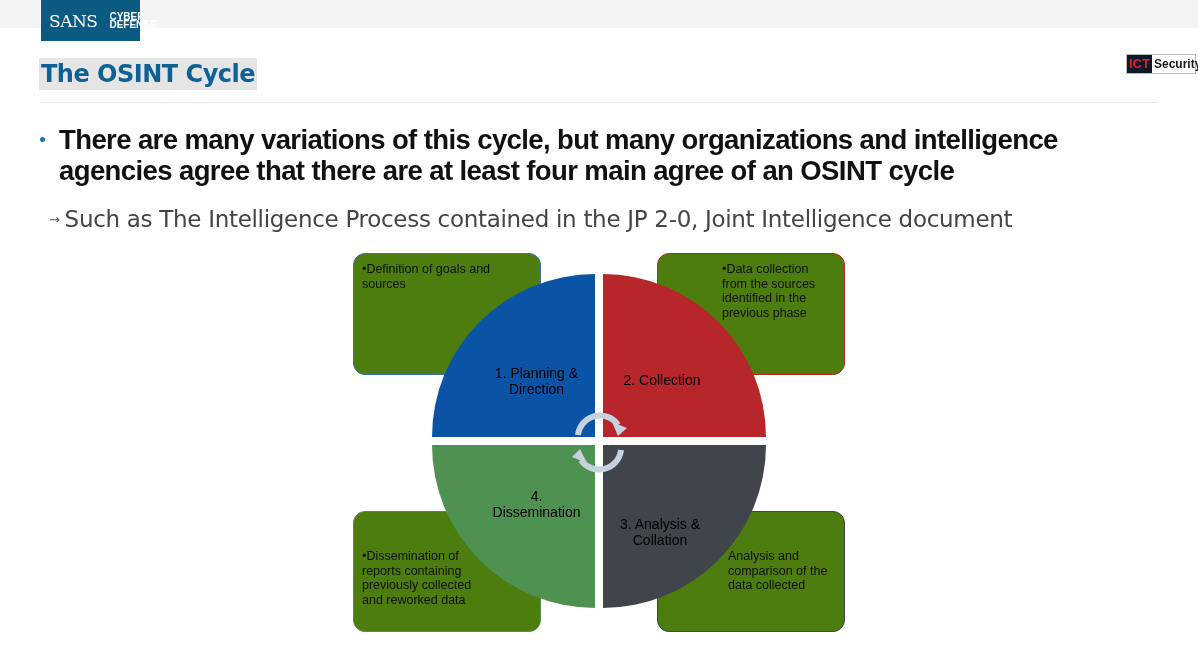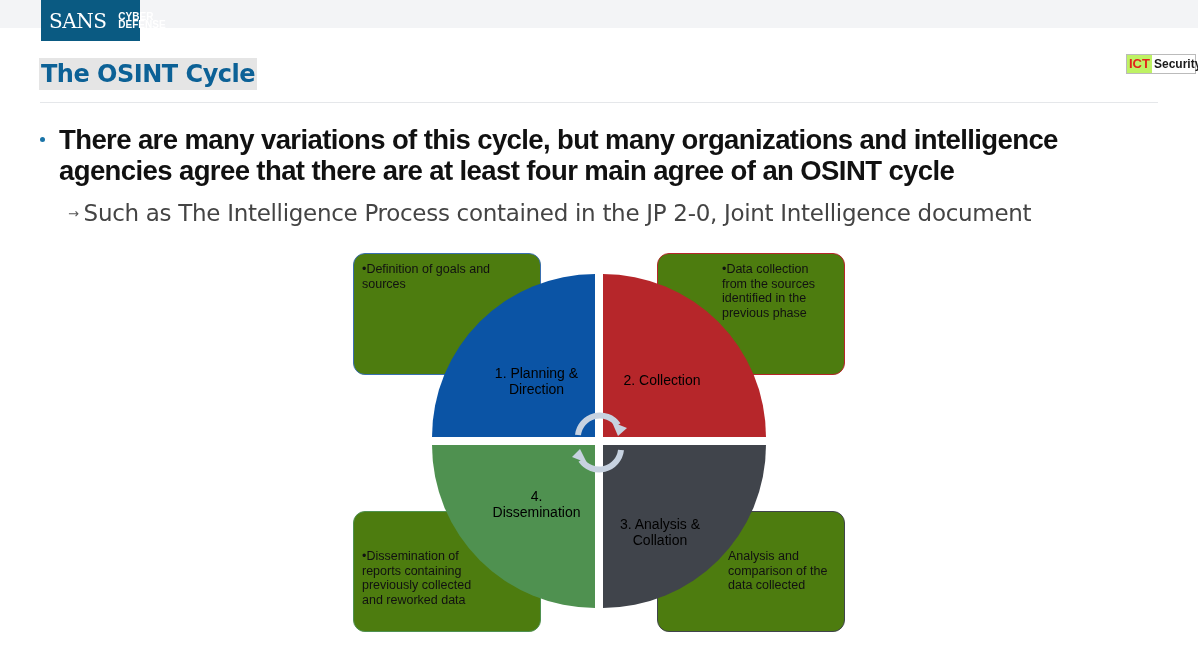--- a/index.html
+++ b/index.html
@@ -1,30 +1,30 @@
 <!DOCTYPE html>
 <html><head>
 <meta charset="utf-8">
 <style>
   html,body{margin:0;padding:0;}
   body{width:1198px;height:660px;position:relative;background:#ffffff;overflow:hidden;font-family:"DejaVu Sans",sans-serif;}
   .topbar{position:absolute;left:0;top:0;width:1198px;height:28px;background:#f3f4f6;}
   .logo{position:absolute;left:41px;top:0;width:99px;height:41px;background:#0a5a82;color:#fff;display:flex;align-items:center;}
-  .logo .sans{font-family:"DejaVu Serif",serif;font-size:20px;letter-spacing:-0.5px;margin-left:8px;}
+  .logo .sans{font-family:"DejaVu Serif",serif;font-size:17px;letter-spacing:-0.5px;margin-left:8px;}
   .logo .sep{width:1px;height:14px;background:#cfe0ea;margin:0 6px;}
   .logo .cd{font-family:"Liberation Sans",sans-serif;font-weight:bold;font-size:10px;line-height:8px;}
   .title{position:absolute;left:39px;top:58px;height:32px;padding:0 2px;background:#e5e5e5;color:#0c6196;font-family:"DejaVu Sans",sans-serif;font-weight:bold;font-size:24px;line-height:32px;letter-spacing:-0.5px;}
   .ict{position:absolute;left:1126px;top:54px;width:68px;height:18px;border:1px solid #bbb;display:flex;align-items:stretch;font-family:"Liberation Sans",sans-serif;font-weight:bold;}
-  .ict .ct{background:#bef264;color:#e2231a;font-size:13px;padding:0 2px;line-height:18px;}
+  .ict .ct{background:#0f172a;color:#e2231a;font-size:13px;padding:0 2px;line-height:18px;}
   .ict .sec{color:#1a1a1a;font-size:12px;line-height:18px;padding-left:2px;}
   .divider{position:absolute;left:40px;top:102px;width:1118px;height:1px;background:#e5e7ea;}
   .bullet{position:absolute;left:40px;top:124px;width:1120px;font-family:"Liberation Sans",sans-serif;font-weight:bold;font-size:27.5px;line-height:31px;color:#111;letter-spacing:-0.6px;}
   .bullet .dot{position:absolute;left:0;top:13px;width:5px;height:5px;border-radius:50%;background:#1a74a8;}
   .bullet .txt{margin-left:19px;display:block;}
-  .sub{position:absolute;left:68px;top:199px;font-family:"DejaVu Sans",sans-serif;font-size:23px;line-height:28px;color:#444;letter-spacing:-0.3px;}
+  .sub{position:absolute;left:49px;top:199px;font-family:"DejaVu Sans",sans-serif;font-size:23px;line-height:40px;color:#444;letter-spacing:-0.3px;}
   .sub .arrow{font-size:13px;color:#555;margin-right:5px;vertical-align:3px;}
   .box{position:absolute;background:#4d7c0f;border-radius:12px;box-sizing:border-box;font-family:"Liberation Sans",sans-serif;font-size:12.5px;line-height:14.5px;color:#111;}
   .q-label{position:absolute;color:#000000;font-family:"Liberation Sans",sans-serif;font-size:14px;line-height:16px;text-align:center;}
   svg.cycle{position:absolute;left:0;top:0;}
 </style>
 </head>
 <body>
 
 <div class="topbar"></div>
 

